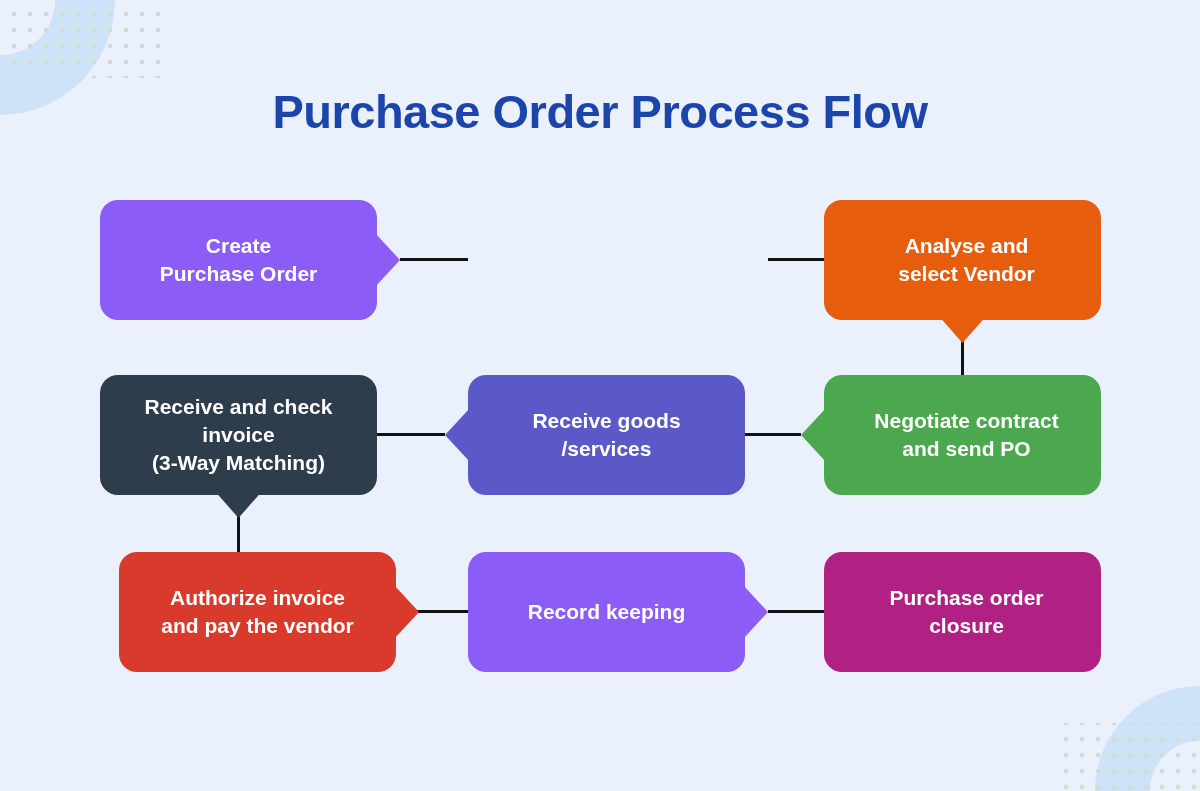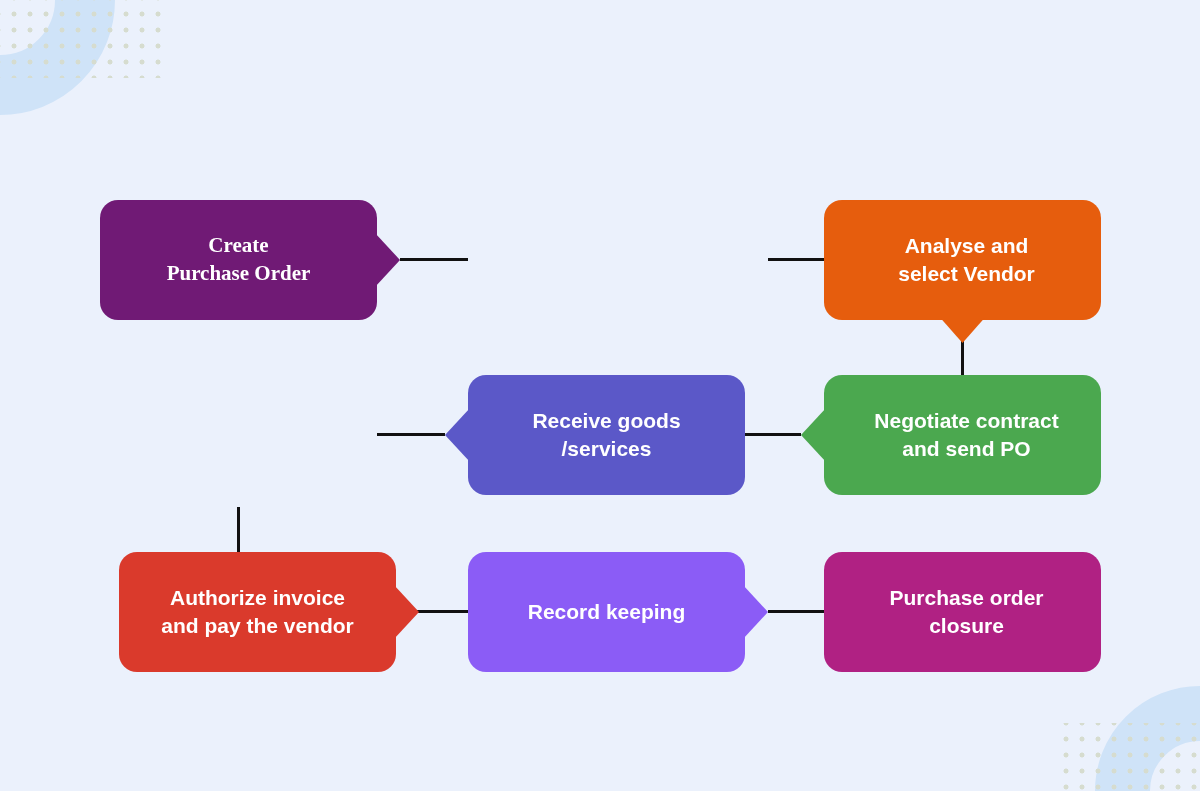--- a/index.html
+++ b/index.html
@@ -56,47 +56,53 @@
 </head>
 <body>
 
 <div class="stage" style="background-color: rgb(235, 241, 252);">
 
   <div class="ring ring-tl"></div>
   <div class="ring ring-br"></div>
   <div class="dots dots-tl"></div>
   <div class="dots dots-br"></div>
 
+  <div class="title" style="color: rgb(27, 69, 171);">Purchase Order Process Flow</div>
 
   <div class="conn conn-1" style="background-color: rgb(17, 17, 17);"></div>
   <div class="conn conn-2" style="background-color: rgb(17, 17, 17);"></div>
   <div class="conn conn-3" style="background-color: rgb(17, 17, 17);"></div>
   <div class="conn conn-4" style="background-color: rgb(17, 17, 17);"></div>
   <div class="conn conn-5" style="background-color: rgb(17, 17, 17);"></div>
   <div class="conn conn-6" style="background-color: rgb(17, 17, 17);"></div>
   <div class="conn conn-7" style="background-color: rgb(17, 17, 17);"></div>
   <div class="conn conn-8" style="background-color: rgb(17, 17, 17);"></div>
 
-  <div class="box r0 c0" style="background-color: #701a75; font-family: Liberation Serif, serif;">Create
+  <div class="box r0 c0" style="background-color: #8b5cf6;">Create
 Purchase Order
     <span class="tab tab-right"></span>
   </div>
   <div class="box r0 c2" style="background-color: rgb(230, 93, 13);">Analyse and
 select Vendor
     <span class="tab tab-down"></span>
   </div>
 
   <div class="box r1 c1" style="background-color: rgb(91, 88, 200);">Receive goods
 /services
     <span class="tab tab-left"></span>
   </div>
   <div class="box r1 c2" style="background-color: rgb(75, 168, 79);">Negotiate contract
 and send PO
     <span class="tab tab-left"></span>
   </div>
+  <div class="box r1 c0" style="background-color: rgb(46, 61, 75);">Receive and check
+invoice
+(3-Way Matching)
+    <span class="tab tab-down"></span>
+  </div>
 
   <div class="box r2 c0" style="background-color: rgb(218, 58, 44); margin-left: 19px;">Authorize invoice
 and pay the vendor
     <span class="tab tab-right"></span>
   </div>
   <div class="box r2 c1" style="background-color: #8b5cf6;">Record keeping
     <span class="tab tab-right"></span>
   </div>
   <div class="box r2 c2" style="background-color: rgb(176, 33, 131);">Purchase order
 closure

